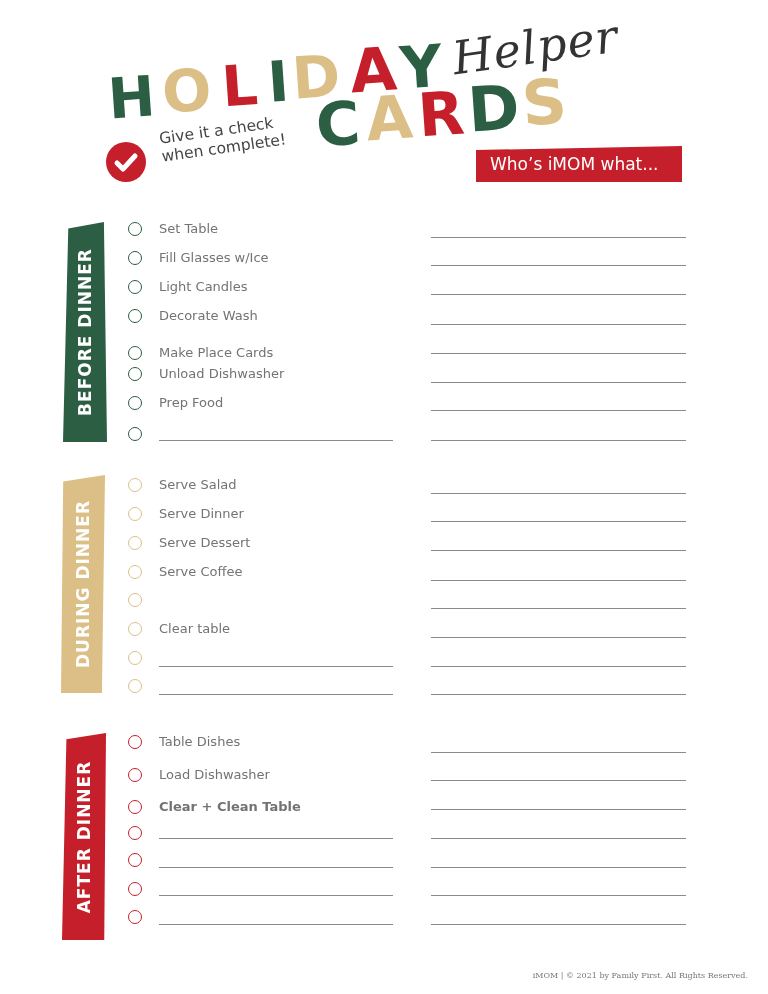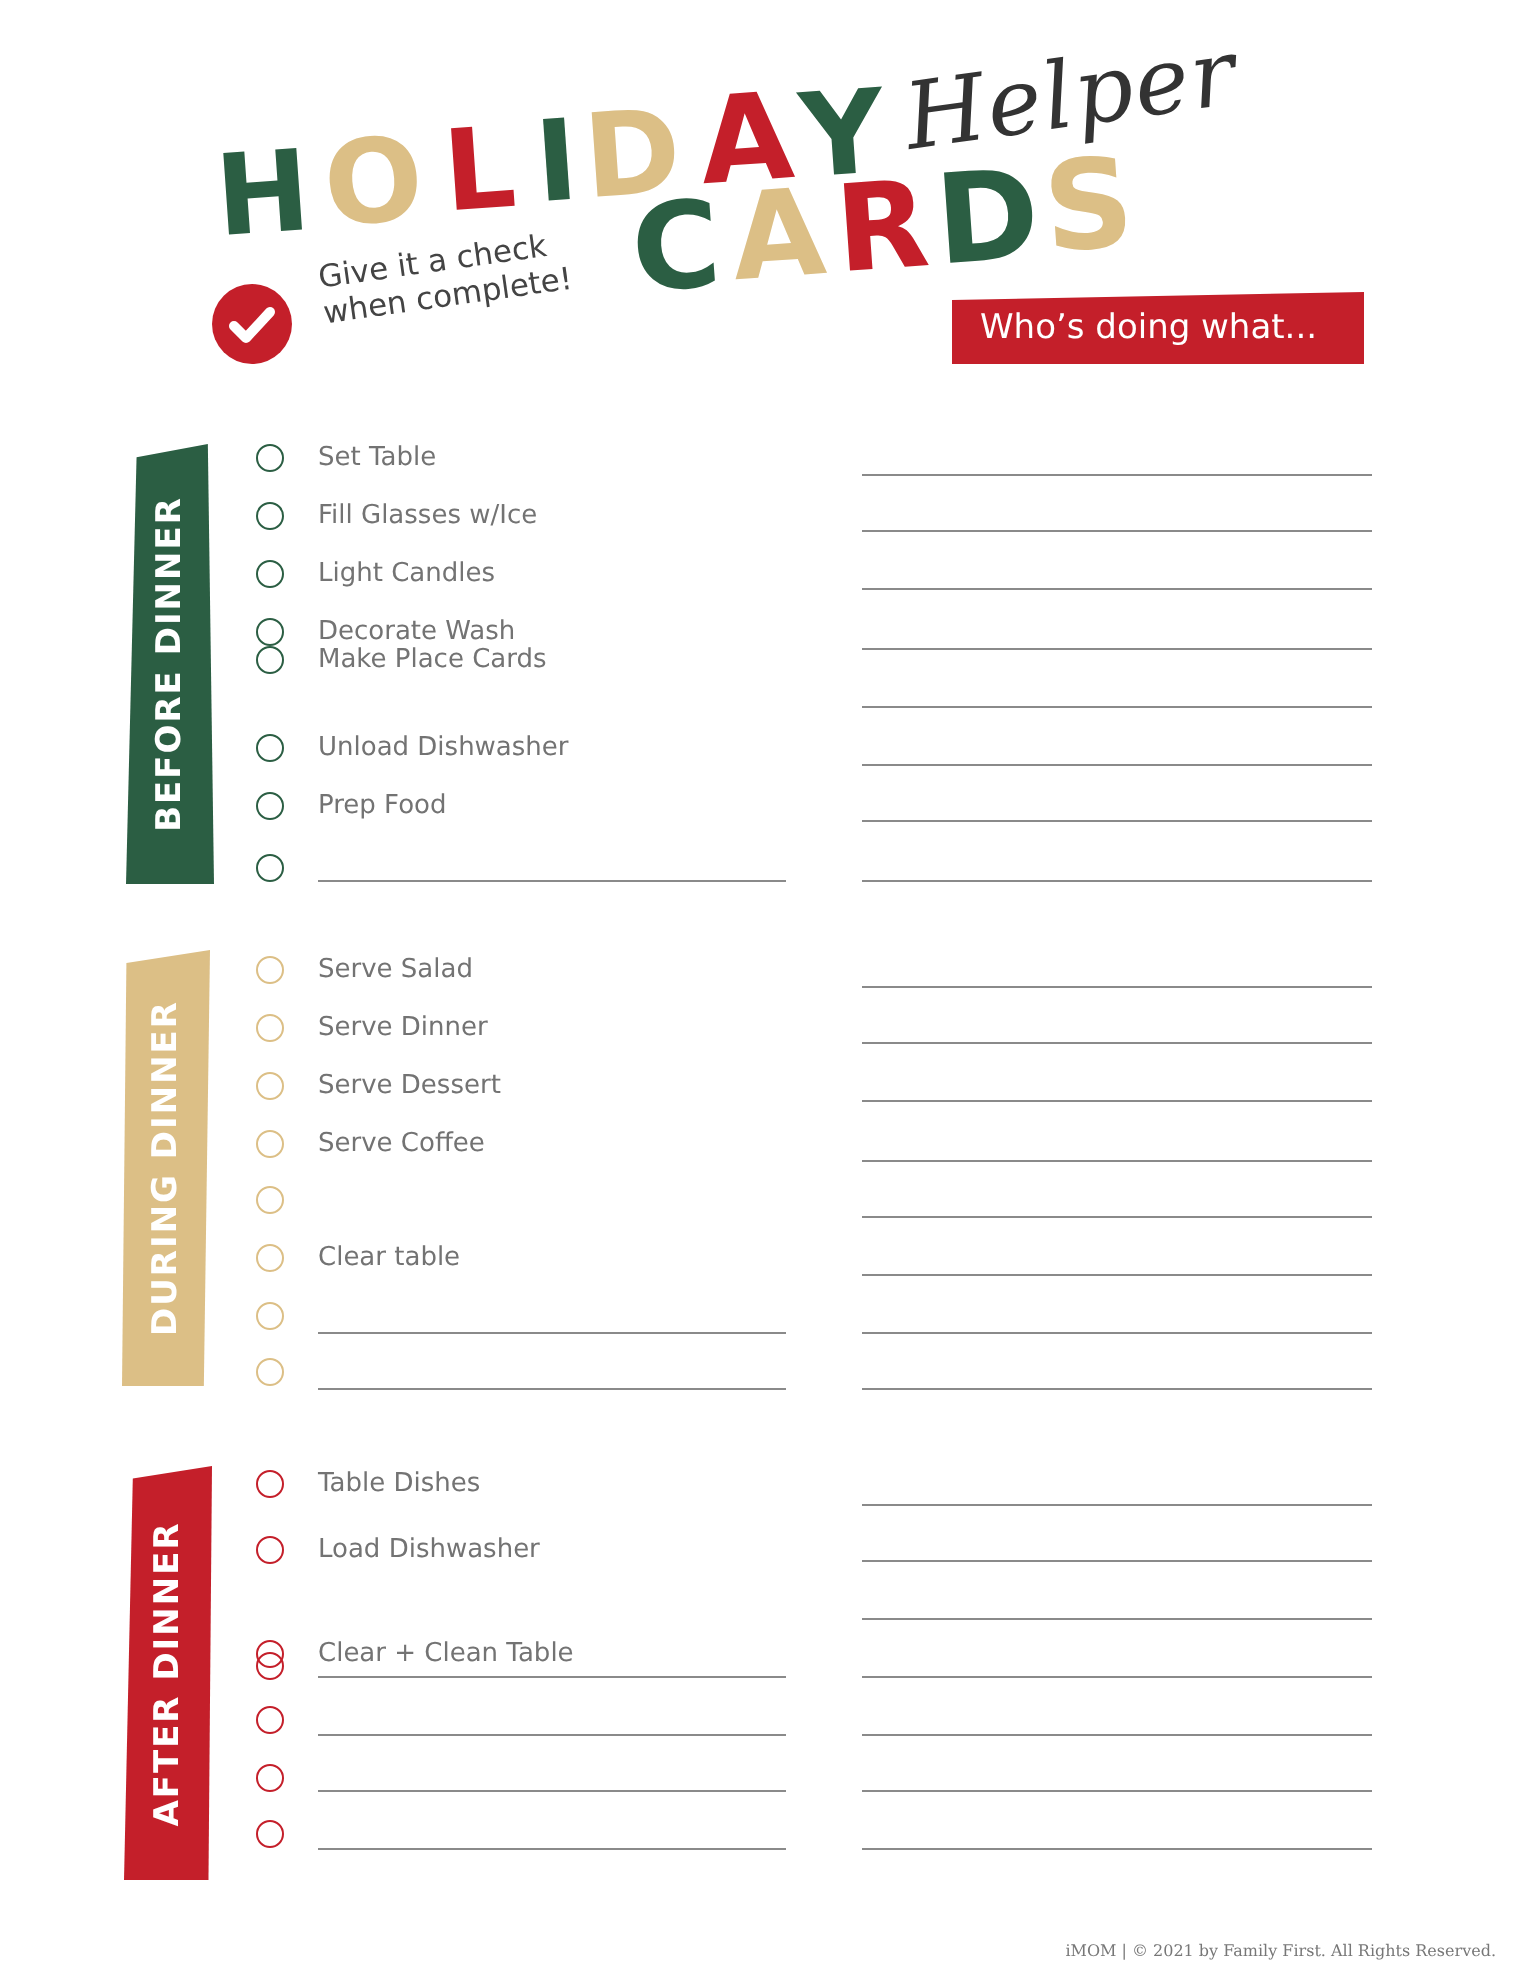--- a/index.html
+++ b/index.html
@@ -45,21 +45,21 @@
   <svg viewBox="0 0 40 40">
       <path d="M11 21 L17 27 L29 14" stroke="#fff" stroke-width="5" fill="none" stroke-linecap="round" stroke-linejoin="round"></path>
     </svg>
 </div>
 <div class="give-text">
   <div>Give it a check</div>
   <div>when complete!</div>
 </div>
 
 <div class="who-banner"></div>
-<div class="who-text">Who’s doing what...</div>
+<div class="who-text">Who’s iMOM what...</div>
 
 <div id="sections">
     <div class="section-banner" style="left: 63px; top: 222px; height: 220px; background: rgb(43, 94, 67); clip-path: polygon(12% 3%, 93% 0px, 100% 100%, 0px 100%);">
       <div class="label">BEFORE DINNER</div>
     </div>
     <div class="row" style="top: 217px; width: 280px;">
       <div class="circle" style="border-color: rgb(43, 94, 67);"></div>
       <div class="task">Set Table</div>
     </div>
     <div class="assign-line" style="top: 237px;"></div>
@@ -71,21 +71,21 @@
     <div class="row" style="top: 275px; width: 280px;">
       <div class="circle" style="border-color: rgb(43, 94, 67);"></div>
       <div class="task">Light Candles</div>
     </div>
     <div class="assign-line" style="top: 294px;"></div>
     <div class="row" style="top: 304px; width: 280px;">
       <div class="circle" style="border-color: rgb(43, 94, 67);"></div>
       <div class="task">Decorate Wash</div>
     </div>
     <div class="assign-line" style="top: 324px;"></div>
-    <div class="row" style="top: 318px; width: 280px;">
+    <div class="row" style="top: 341px; width: 280px;">
       <div class="circle" style="border-color: rgb(43, 94, 67);"></div>
       <div class="task">Make Place Cards</div>
     </div>
     <div class="assign-line" style="top: 353px;"></div>
     <div class="row" style="top: 362px; width: 280px;">
       <div class="circle" style="border-color: rgb(43, 94, 67);"></div>
       <div class="task">Unload Dishwasher</div>
     </div>
     <div class="assign-line" style="top: 382px;"></div>
     <div class="row" style="top: 391px; width: 280px;">
@@ -146,21 +146,21 @@
     <div class="row" style="top: 730px; width: 280px;">
       <div class="circle" style="border-color: rgb(196, 31, 42);"></div>
       <div class="task">Table Dishes</div>
     </div>
     <div class="assign-line" style="top: 752px;"></div>
     <div class="row" style="top: 763px; width: 280px;">
       <div class="circle" style="border-color: rgb(196, 31, 42);"></div>
       <div class="task">Load Dishwasher</div>
     </div>
     <div class="assign-line" style="top: 780px;"></div>
-    <div class="row" style="top: 815px; width: 280px;">
+    <div class="row" style="top: 795px; width: 280px; font-weight: bold;">
       <div class="circle" style="border-color: rgb(196, 31, 42);"></div>
       <div class="task">Clear + Clean Table</div>
     </div>
     <div class="assign-line" style="top: 809px;"></div>
     <div class="row" style="top: 821px; width: 280px;">
       <div class="circle" style="border-color: rgb(196, 31, 42);"></div>
       <div class="blank-left" style="top: 17px;"></div>
     </div>
     <div class="assign-line" style="top: 838px;"></div>
     <div class="row" style="top: 848px; width: 280px;">

